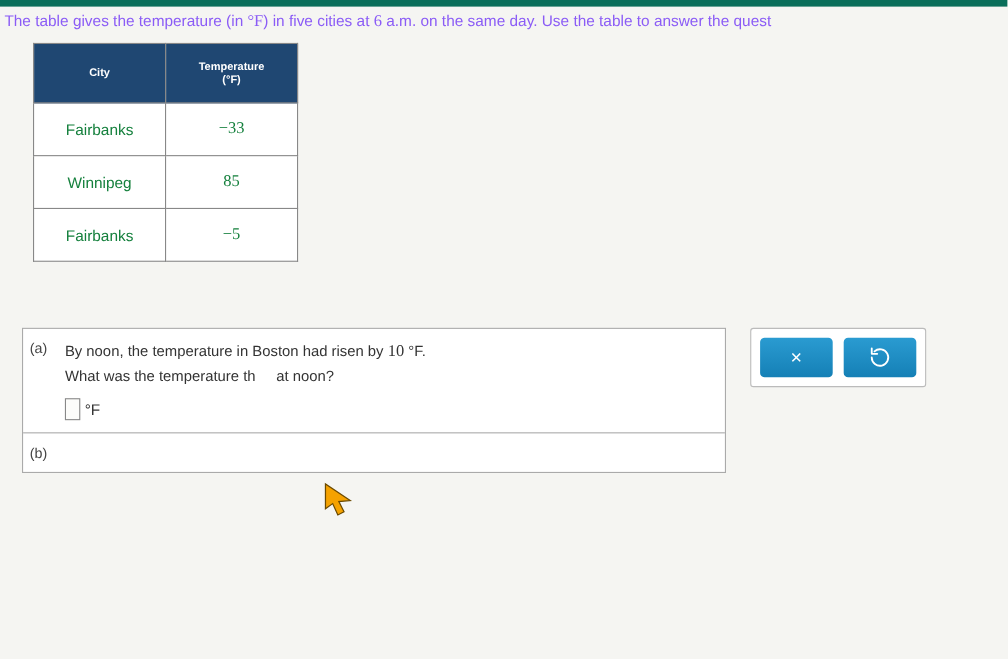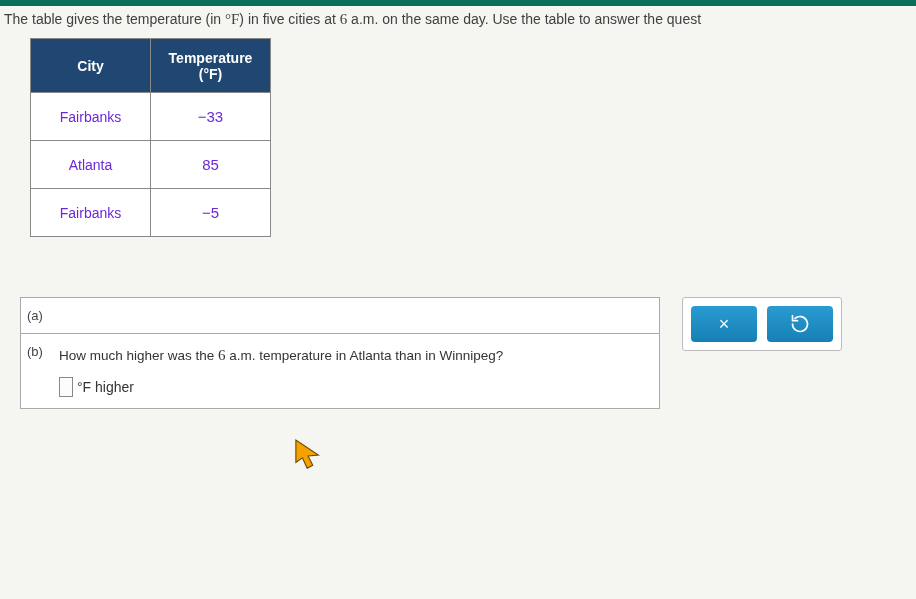--- a/index.html
+++ b/index.html
@@ -11,57 +11,57 @@
       overflow: hidden;
     }
     .top-bar {
       background: #0a6e5a;
       height: 6px;
       width: 100%;
     }
     .intro {
       padding: 5px 4px 10px 4px;
       font-size: 14px;
-      color: #404040;
+      color: #8b5cf6;
     }
     .math-num {
       font-family: Georgia, 'Times New Roman', serif;
       font-size: 15px;
     }
 
     .data-table {
       margin-left: 30px;
       border-collapse: collapse;
       background: #fff;
     }
     .data-table th, .data-table td {
       border: 1px solid #888;
       text-align: center;
       vertical-align: middle;
     }
     .data-table th {
       background: #1f4772;
       color: #fff;
       font-weight: bold;
-      font-size: 14px;
+      font-size: 10px;
       padding: 8px 16px;
       width: 120px;
       height: 54px;
     }
     .data-table td {
       font-size: 14px;
-      color: #6d28d9;
+      color: #15803d;
       height: 48px;
       width: 120px;
     }
     .data-table td.city-cell {
       font-family: Verdana, Geneva, sans-serif;
     }
     .data-table td.val-cell {
-      font-family: Liberation Sans, sans-serif;
+      font-family: Liberation Serif, serif;
       font-size: 15px;
       margin-left: 37px;
     }
 
     .qa-area {
       margin-top: 60px;
       display: flex;
       align-items: flex-start;
       gap: 22px;
       padding-left: 20px;
@@ -157,47 +157,48 @@
         <div>(°F)</div>
       </th>
     </tr>
   </thead>
   <tbody>
     <tr>
       <td class="city-cell">Fairbanks</td>
       <td class="val-cell">−33</td>
     </tr>
     <tr>
-      <td class="city-cell">Atlanta</td>
+      <td class="city-cell">Winnipeg</td>
       <td class="val-cell">85</td>
     </tr>
     <tr>
       <td class="city-cell">Fairbanks</td>
       <td class="val-cell">−5</td>
     </tr>
   </tbody>
 </table>
 
 <div class="qa-area">
 
   <div class="qa-box">
 
     <div class="qa-row">
       <div class="qa-label">(a)</div>
+      <div class="qa-content">
+        <span>By noon, the temperature in Boston had risen by </span><span class="math-num">10</span><span> °F.</span><br>
+        <span>What was the temperature th</span>&nbsp;&nbsp;&nbsp;&nbsp;<span> at noon?</span>
+        <div class="answer-line">
+          <span class="answer-box"></span>
+          <span>°F</span>
+        </div>
+      </div>
     </div>
 
     <div class="qa-row">
       <div class="qa-label">(b)</div>
-      <div class="qa-content">
-        <span>How much higher was the </span><span class="math-num">6</span><span> a.m. temperature in Atlanta than in Winnipeg?</span>
-        <div class="answer-line">
-          <span class="answer-box"></span>
-          <span>°F higher</span>
-        </div>
-      </div>
     </div>
 
   </div>
 
   <div class="btn-panel">
     <button class="btn">
       <span>×</span>
     </button>
     <button class="btn">
       <svg width="20" height="20" viewBox="0 0 24 24" fill="none" stroke-width="2" stroke-linecap="round" stroke-linejoin="round">

